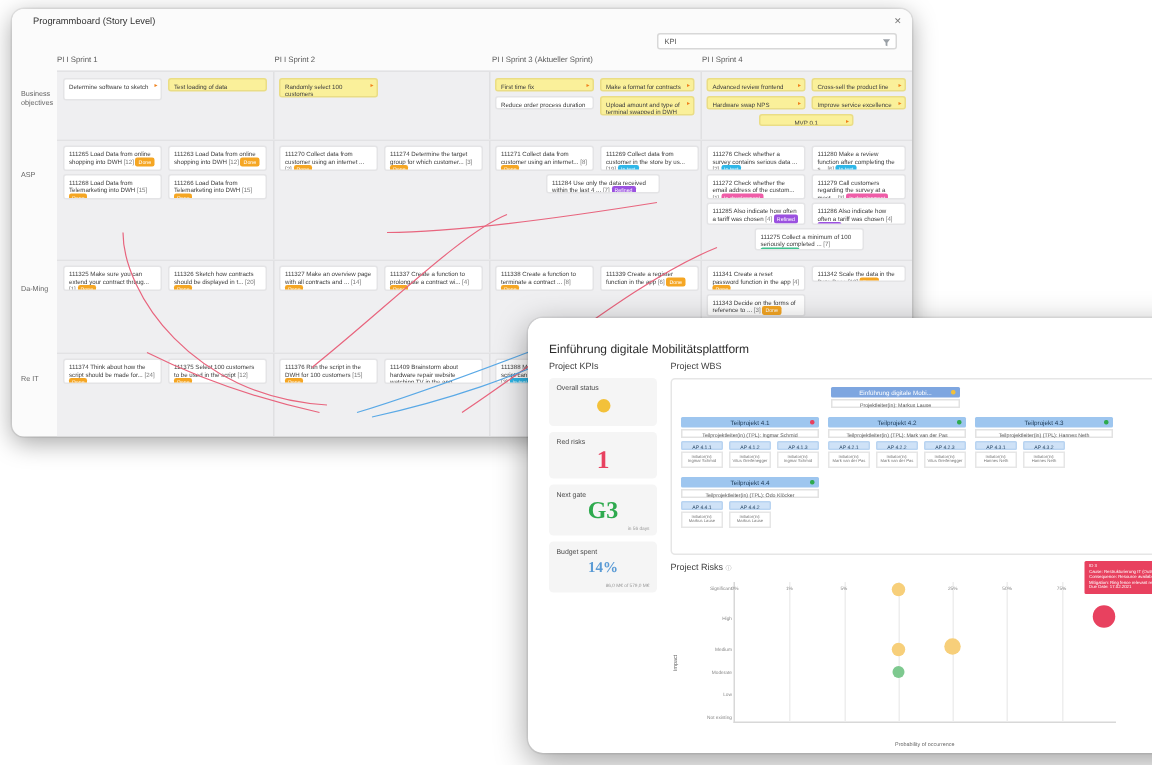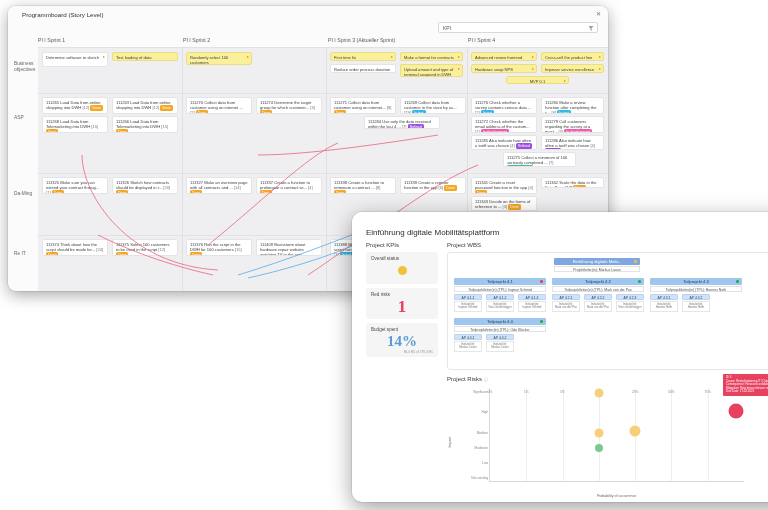--- a/index.html
+++ b/index.html
@@ -286,25 +286,30 @@
       <div class="kpi-card" style="height:32px">
         <div class="kpi-name">Overall status</div>
         <div class="status-dot" style="background:#f3c13a"></div>
       </div>
 
       <div class="kpi-card" style="height:31px">
         <div class="kpi-name">Red risks</div>
         <div class="kpi-val" style="font-size:17px;color:#e8415f;line-height:20px">1</div>
       </div>
 
+      <div class="kpi-card" style="height:34px">
+        <div class="kpi-name">Next gate</div>
+        <div class="kpi-val" style="font-size:16px;color:#2eaa4e;line-height:18px">G3</div>
+        <div class="kpi-sub">in 56 days</div>
+      </div>
 
 
       <div class="kpi-card" style="height:34px">
         <div class="kpi-name">Budget spent</div>
-        <div class="kpi-val" style="font-size:15px;color:#5b9bd5;line-height:18px">14%</div>
+        <div class="kpi-val" style="font-size:10px;color:#5b9bd5;line-height:18px">14%</div>
         <div class="kpi-sub">86,0 M€ of 579,0 M€</div>
       </div>
     </div>
 
     <div id="wbs-col">
       <div class="sec-label">Project WBS</div>
       <div id="wbs-frame">
 
         <div class="wbs-node" style="left:106px; top:5px; width:86px;">
           <span>Einführung digitale Mobi...</span>

